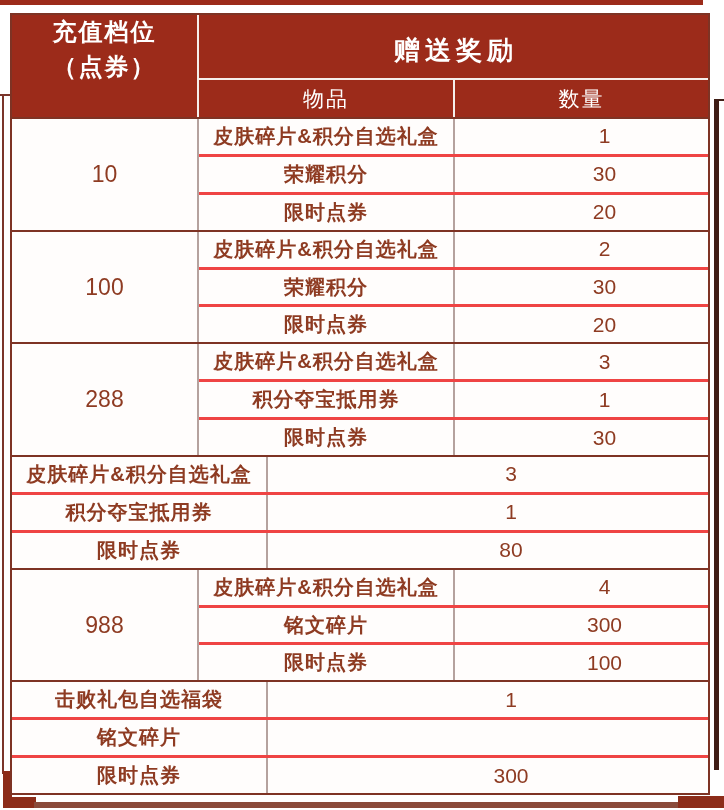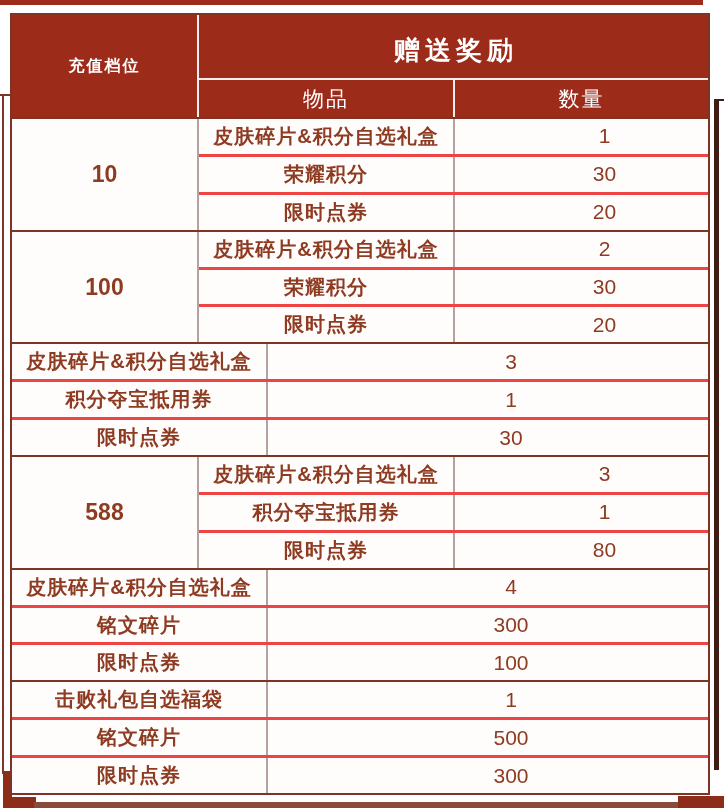--- a/index.html
+++ b/index.html
@@ -25,22 +25,22 @@
 
   
   .tbl{
     position:absolute;left:10px;top:13px;width:700px;height:782px;
     box-sizing:border-box;border:2px solid #7e3324;background:#fffdfc;
     display:flex;flex-direction:column;
   }
   .thead{display:flex;height:102px;flex:0 0 102px;background:#9c2b1a;}
   .tier-head{
     width:187px;flex:0 0 187px;box-sizing:border-box;
-    display:flex;flex-direction:column;justify-content:center;align-items:center;
-    color:#ffffff;font-weight:bold;font-size:16px;line-height:1.45;letter-spacing:2px;
+    display:flex;flex-direction:column;align-items:center;
+    color:#ffffff;font-weight:bold;font-size:24px;line-height:1.45;letter-spacing:2px;
     border-right:2px solid #f5efec;
   }
   .gift-wrap{flex:1;display:flex;flex-direction:column;margin-top:8px;}
   .gift-head{
     height:57px;flex:0 0 57px;box-sizing:border-box;
     display:flex;align-items:center;justify-content:center;
     color:#ffffff;font-size:26px;font-weight:bold;letter-spacing:5px;padding-left:5px;
     border-bottom:2px solid #f5efec;
   }
   .subhead{flex:1;display:flex;}
@@ -55,21 +55,20 @@
   .tbody{flex:1;display:flex;flex-direction:column;}
   .group{
     flex:1;display:flex;box-sizing:border-box;
     border-top:2px solid #7e3324;background:#fffdfc;
   }
   .tier-cell{
     width:187px;flex:0 0 187px;box-sizing:border-box;
     display:flex;align-items:center;justify-content:center;
     font-size:23px;color:#8e3b22;
     border-right:2px solid #b5a29e;
-    font-weight:bold;
   }
   .rows{flex:1;display:flex;flex-direction:column;}
   .item-row{flex:1;display:flex;gap:46px;}
   .item-row + .item-row{border-top:3px solid #ef4444;}
   .item-name{
     width:256px;flex:0 0 256px;box-sizing:border-box;
     display:flex;align-items:center;justify-content:center;
     font-size:20px;font-weight:600;color:#8e3b22;letter-spacing:1px;
     border-right:2px solid #b5a29e;
   }
@@ -91,20 +90,21 @@
   <div class="deco deco-bl-vert"></div>
   <div class="deco deco-bl-block"></div>
   <div class="deco deco-bottom-bar"></div>
   <div class="deco deco-br-block"></div>
 
   <div class="tbl">
 
     <div class="thead">
       <div class="tier-head">
         <span>充值档位</span>
+        <span>（点券）</span>
       </div>
       <div class="gift-wrap">
         <div class="gift-head">赠送奖励</div>
         <div class="subhead">
           <div class="item-head">物品</div>
           <div class="qty-head">数量</div>
         </div>
       </div>
     </div>
 
@@ -140,55 +140,56 @@
             <div class="item-qty">30</div>
           </div>
           <div class="item-row">
             <div class="item-name">限时点券</div>
             <div class="item-qty">20</div>
           </div>
         </div>
       </div>
 
       <div class="group">
+        <div class="tier-cell">288</div>
         <div class="rows">
           <div class="item-row">
             <div class="item-name">皮肤碎片&amp;积分自选礼盒</div>
             <div class="item-qty">3</div>
           </div>
           <div class="item-row">
             <div class="item-name">积分夺宝抵用券</div>
             <div class="item-qty">1</div>
           </div>
           <div class="item-row">
             <div class="item-name">限时点券</div>
             <div class="item-qty">30</div>
           </div>
         </div>
       </div>
 
       <div class="group">
-        <div class="tier-cell">588</div>
         <div class="rows">
           <div class="item-row">
             <div class="item-name">皮肤碎片&amp;积分自选礼盒</div>
             <div class="item-qty">3</div>
           </div>
           <div class="item-row">
             <div class="item-name">积分夺宝抵用券</div>
             <div class="item-qty">1</div>
           </div>
           <div class="item-row">
             <div class="item-name">限时点券</div>
             <div class="item-qty">80</div>
           </div>
         </div>
       </div>
 
       <div class="group">
+        <div class="tier-cell">988</div>
         <div class="rows">
           <div class="item-row">
             <div class="item-name">皮肤碎片&amp;积分自选礼盒</div>
             <div class="item-qty">4</div>
           </div>
           <div class="item-row">
             <div class="item-name">铭文碎片</div>
             <div class="item-qty">300</div>
           </div>
           <div class="item-row">
@@ -199,21 +200,20 @@
       </div>
 
       <div class="group">
         <div class="rows">
           <div class="item-row">
             <div class="item-name">击败礼包自选福袋</div>
             <div class="item-qty">1</div>
           </div>
           <div class="item-row">
             <div class="item-name">铭文碎片</div>
-            <div class="item-qty">500</div>
           </div>
           <div class="item-row">
             <div class="item-name">限时点券</div>
             <div class="item-qty">300</div>
           </div>
         </div>
       </div>
 
     </div>
   </div>

